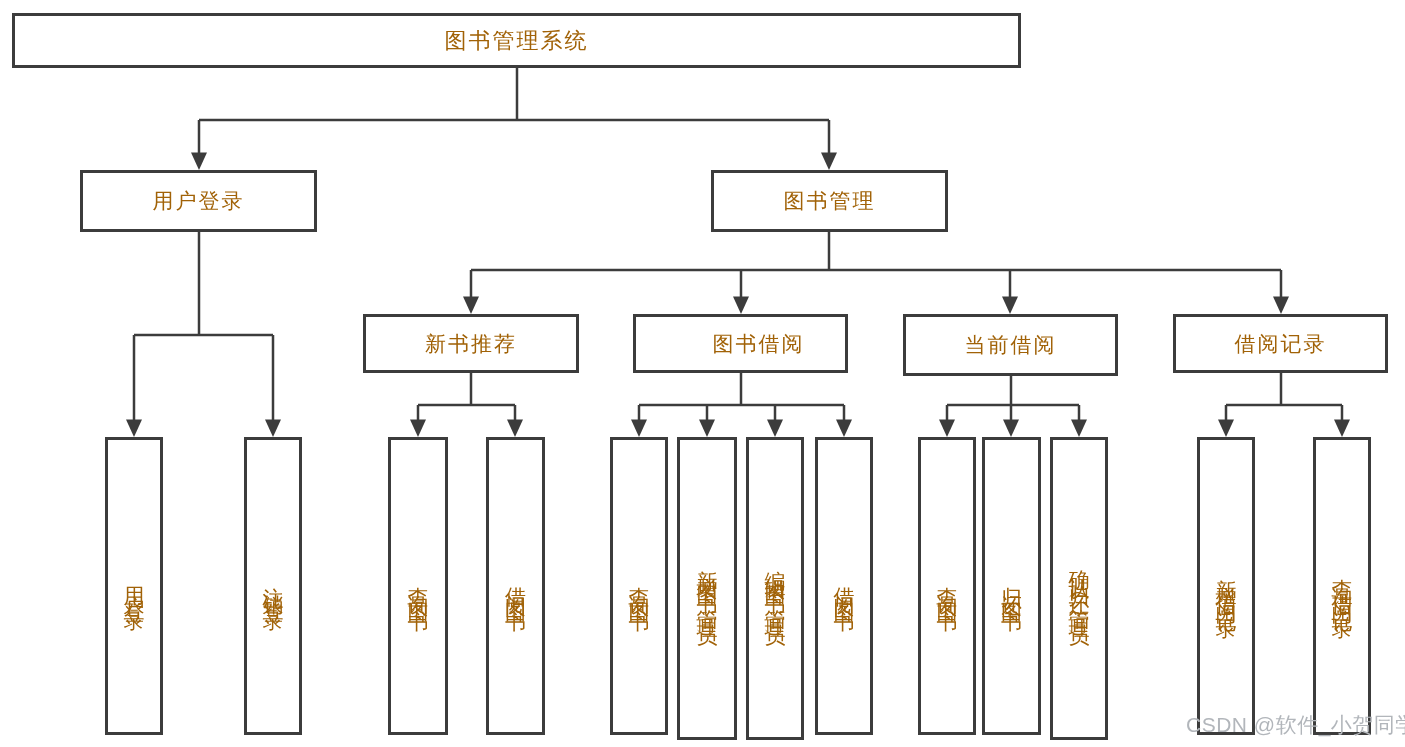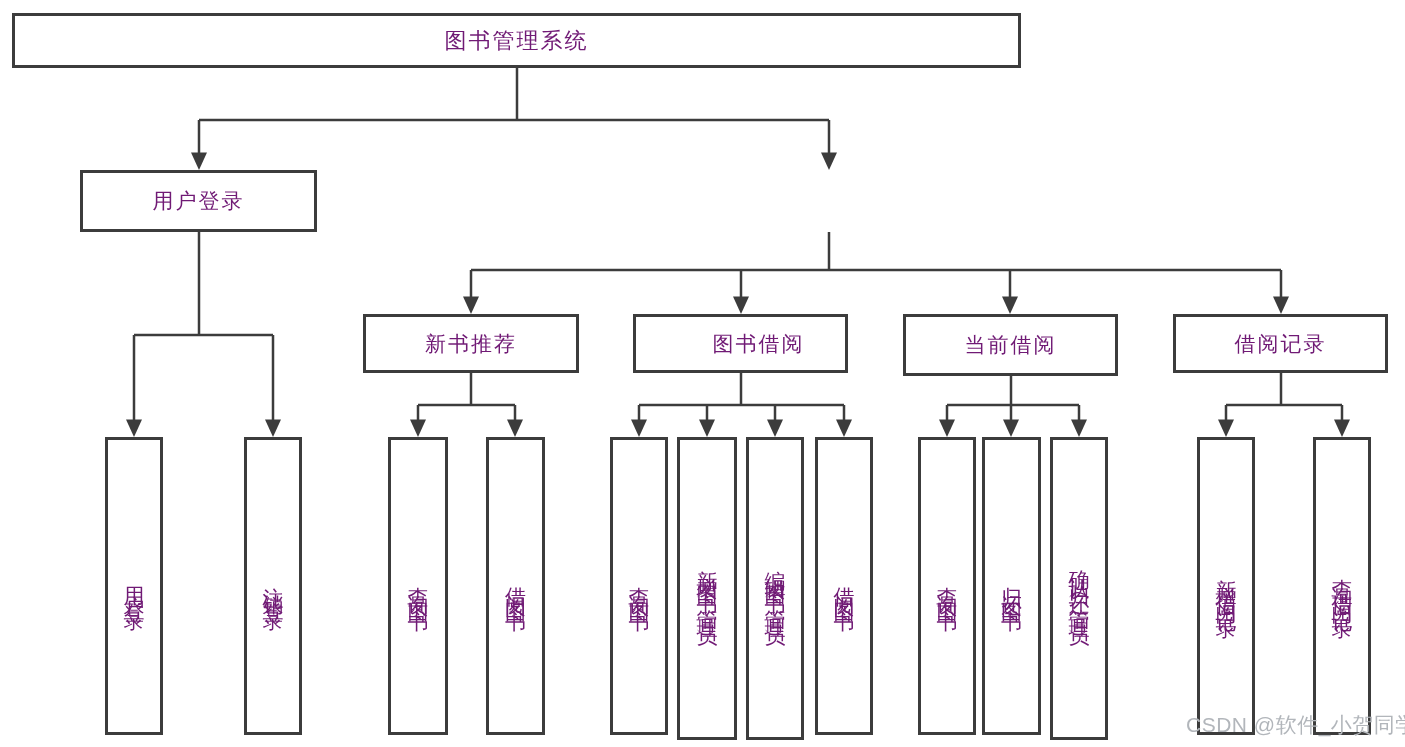--- a/index.html
+++ b/index.html
@@ -13,21 +13,21 @@
   .stage { position: absolute; left: 0; top: 0; width: 1405px; height: 747px; }
   svg.connectors { position: absolute; left: 0; top: 0; z-index: 1; }
   .node {
     position: absolute;
     background: #ffffff;
     border: 3px solid #3c3c3c;
     box-sizing: border-box;
     display: flex;
     align-items: center;
     justify-content: center;
-    color: #701a75;
+    color: #a16207;
     font-size: 21px;
     letter-spacing: 2px;
     z-index: 2;
     white-space: nowrap;
   }
   .node.root { font-size: 22px; }
   .vbox {
     writing-mode: vertical-rl;
     text-orientation: mixed;
     letter-spacing: 8px;
@@ -86,20 +86,21 @@
       <polygon points="1003,419.5 1019,419.5 1011,437"></polygon>
       <polygon points="1071,419.5 1087,419.5 1079,437"></polygon>
       <polygon points="1218,419.5 1234,419.5 1226,437"></polygon>
       <polygon points="1334,419.5 1350,419.5 1342,437"></polygon>
     </g>
   </svg>
 
   <div class="node root" style="left:12px; top:13px; width:1009px; height:55px;">图书管理系统</div>
 
   <div class="node" style="left:80px; top:170px; width:237px; height:62px;">用户登录</div>
+  <div class="node" style="left:711px; top:170px; width:237px; height:62px;">图书管理</div>
 
   <div class="node" style="left:363px; top:314px; width:216px; height:59px;">新书推荐</div>
   <div class="node" style="left:633px; top:314px; width:215px; height:59px;padding-left:36px;">图书借阅</div>
   <div class="node" style="left:903px; top:314px; width:215px; height:62px;">当前借阅</div>
   <div class="node" style="left:1173px; top:314px; width:215px; height:59px;">借阅记录</div>
 
   <div class="node vbox" style="left:105px; top:437px; width:58px; height:298px;">用户登录</div>
   <div class="node vbox" style="left:244px; top:437px; width:58px; height:298px;">注销登录</div>
 
   <div class="node vbox" style="left:388px; top:437px; width:60px; height:298px;">查询图书</div>

